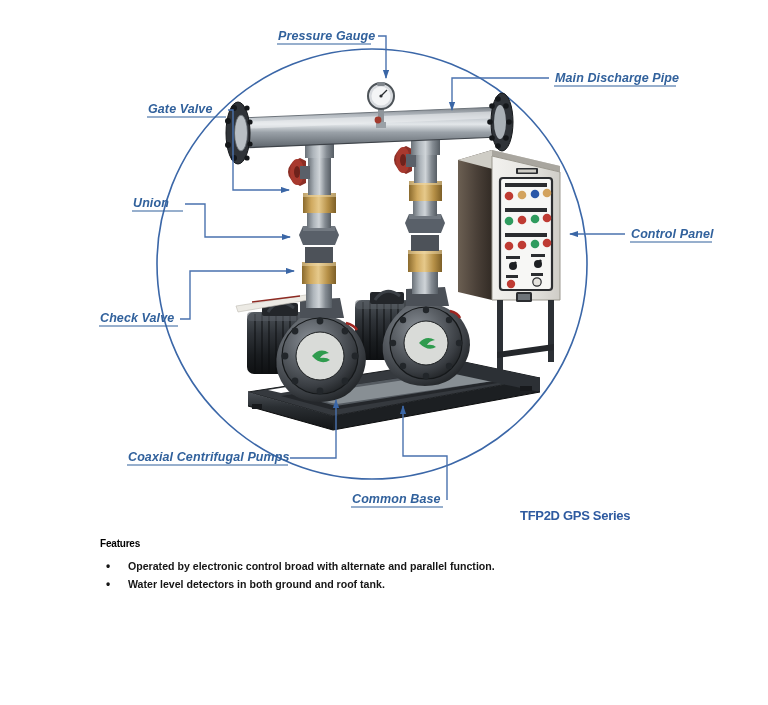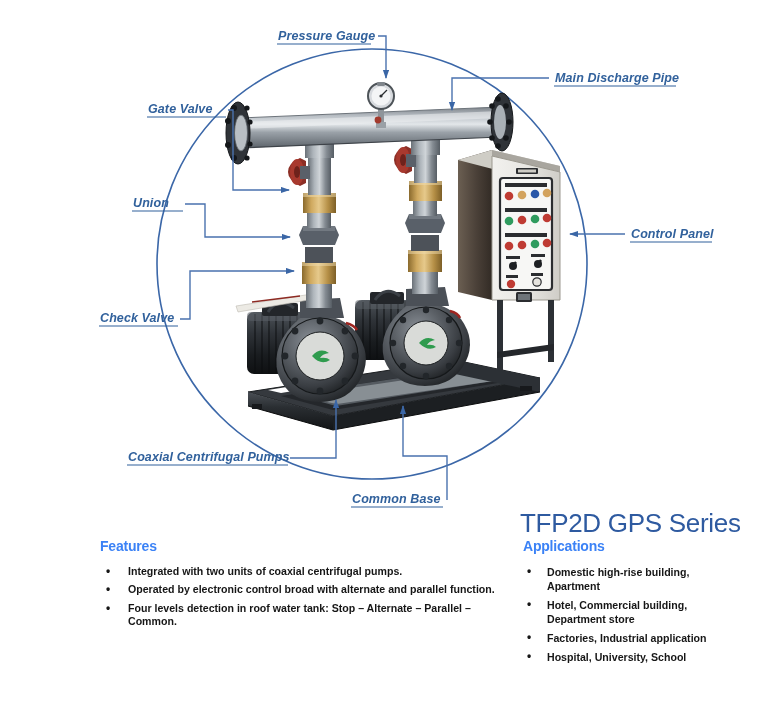--- a/index.html
+++ b/index.html
@@ -24,29 +24,29 @@
     font-family:"Liberation Sans", sans-serif;
     font-size:12.5px;
     letter-spacing:.1px;
   }
   .callout-underline{stroke:#31619c;stroke-width:1.1;}
   .leader{stroke:#4a72ae;stroke-width:1.4;fill:none;}
   .ring{stroke:#3b67a8;stroke-width:1.6;fill:none;}
 
   .series-title{
     position:absolute;left:520px;top:508px;
-    font-size:26px;font-weight:normal;color:#2e5aa0;
+    font-size:13px;font-weight:bold;color:#2e5aa0;
     letter-spacing:-0.3px;
     white-space:nowrap;
   }
   .col-features{position:absolute;left:100px;top:538px;width:410px;}
   .col-apps{position:absolute;left:523px;top:538px;width:200px;}
 
   .blk-head{
-    font-size:14px;font-weight:bold;color:#3b82f6;
+    font-size:10px;font-weight:bold;color:#000000;
     margin:0 0 11px 0;letter-spacing:-0.2px;
   }
   ul.bullets{list-style:none;margin:0;padding:0;}
   ul.bullets li{
     position:relative;
     padding-left:28px;
     margin-bottom:4.5px;
     font-size:10.6px;
     font-weight:bold;
     line-height:1.30;
@@ -459,30 +459,20 @@
     </g>
 
   </svg>
   </div>
 
   <div class="series-title">TFP2D GPS Series</div>
 
   <div class="col-features">
     <div class="blk-head">Features</div>
     <ul class="bullets">
-      <li>Integrated with two units of coaxial centrifugal pumps.</li>
       <li>Operated by electronic control broad with alternate and parallel function.</li>
-      <li>Four levels detection in roof water tank: Stop – Alternate – Parallel – Common.</li>
+      <li>Water level detectors in both ground and roof tank.</li>
 
     </ul>
   </div>
 
-  <div class="col-apps">
-    <div class="blk-head">Applications</div>
-    <ul class="bullets">
-      <li>Domestic high-rise building, Apartment</li>
-      <li>Hotel, Commercial building, Department store</li>
-      <li>Factories, Industrial application</li>
-      <li>Hospital, University, School</li>
-    </ul>
-  </div>
 
 </div>
 
 </body></html>

